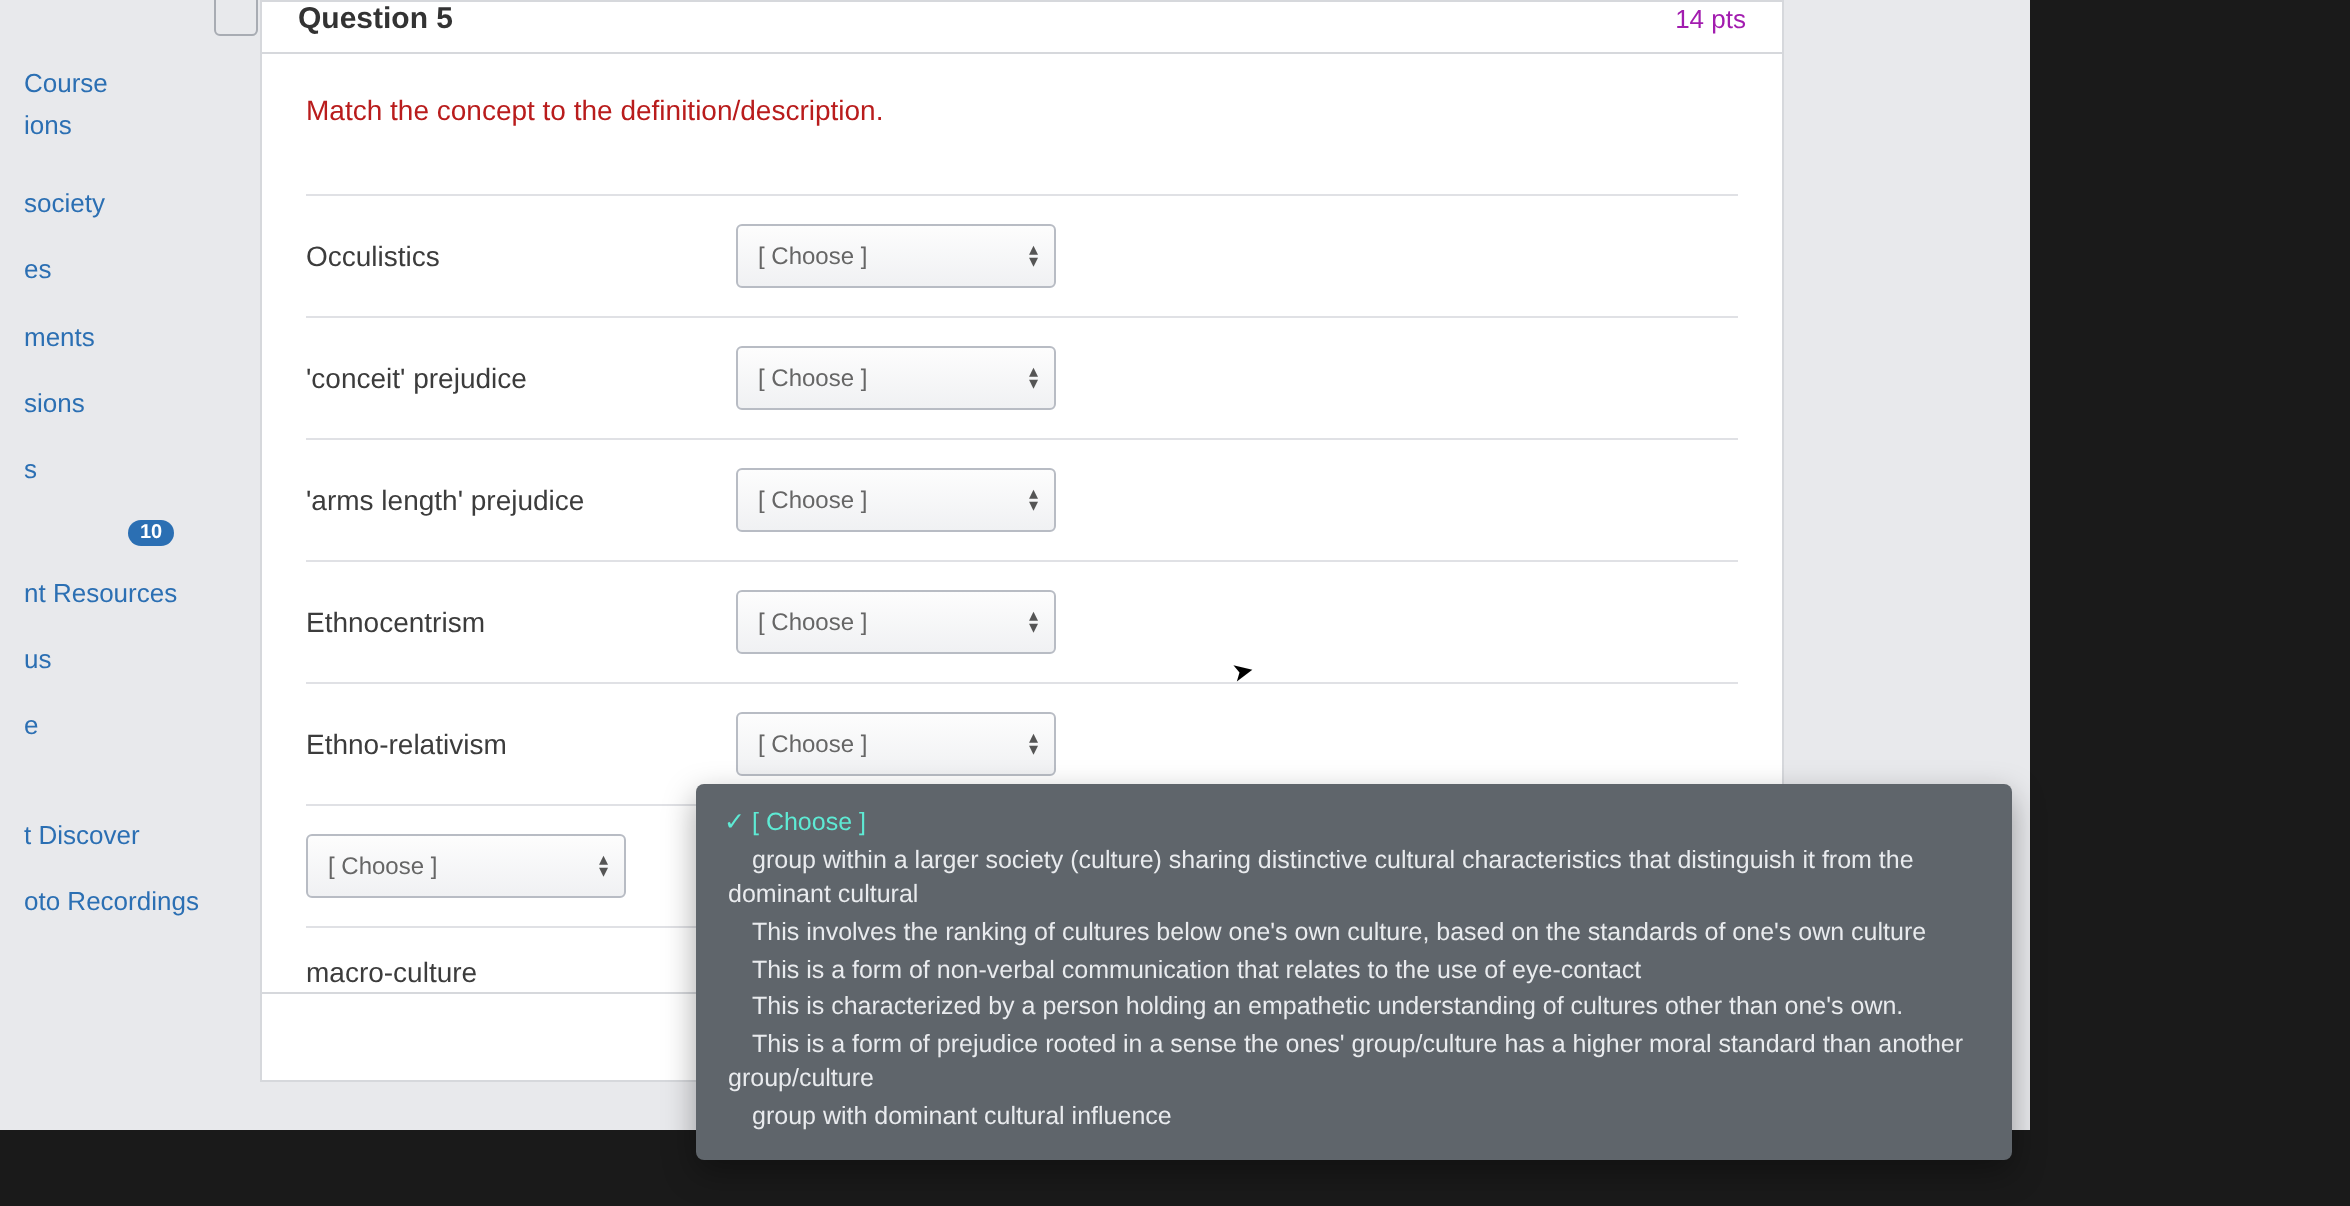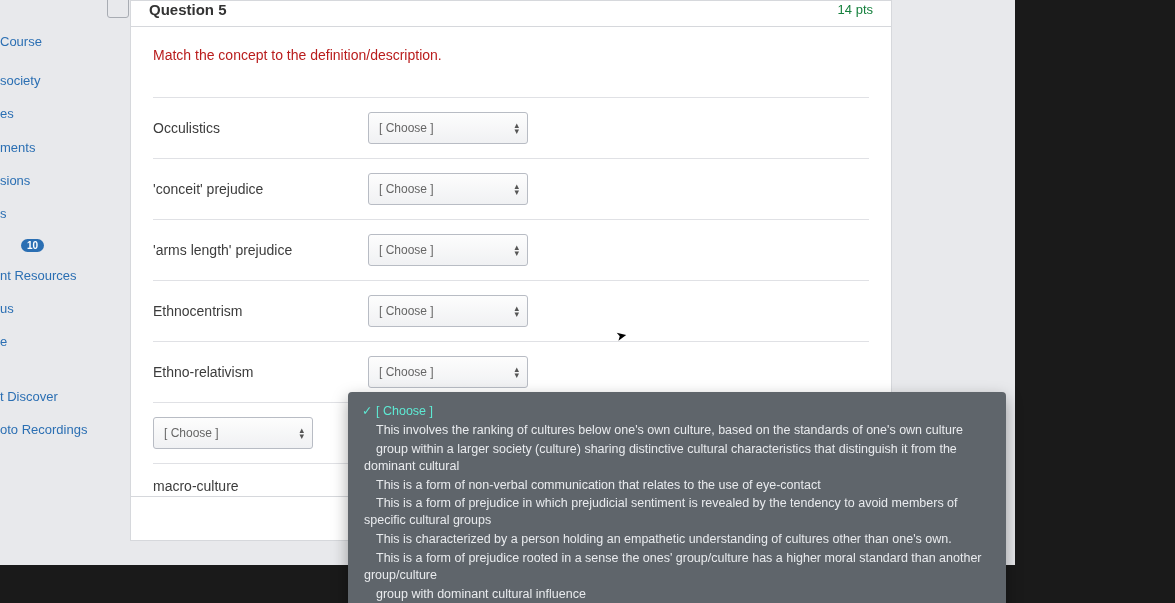--- a/index.html
+++ b/index.html
@@ -10,21 +10,21 @@
       position: relative;
     }
     .screen-area {
       position: absolute;
       top: 0; left: 0;
       width: 1015px; height: 565px;
       background: #e8e9ec;
     }
     .sidebar {
       position: absolute;
-      left: 0; top: 0;
+      left: 12px; top: 0;
       width: 120px;
       height: 408px;
       font-size: 13px;
       color: #2b6fb3;
       padding-top: 28px;
     }
     .sidebar-item {
       padding: 6px 8px 6px 0;
       cursor: pointer;
       color: #2b6fb3;
@@ -54,21 +54,21 @@
     .question-header {
       display: flex;
       justify-content: space-between;
       align-items: center;
       padding: 0 18px 8px 18px;
       border-bottom: 1px solid #d6d8dc;
       color: #333;
       font-weight: 600;
       font-size: 15px;
     }
-    .question-header .pts { font-weight: 400; font-size: 13px; color: #15803d; }
+    .question-header .pts { font-weight: 400; font-size: 13px; color: #a21caf; }
     .question-body {
       padding: 20px 22px 10px 22px;
     }
     .prompt {
       font-size: 14px;
       color: #b91c1c;
       margin-bottom: 34px;
     }
     .match-row {
       display: flex;
@@ -161,28 +161,29 @@
   </style>
 </head>
 <body>
 
 <div class="screen-area">
 
   <div class="flag-box"></div>
 
   <div class="sidebar">
     <div class="sidebar-item">Course</div>
+    <div class="sidebar-item" style="margin-top:-6px;">ions</div>
     <div class="sidebar-item" style="margin-top:12px;">society</div>
     <div class="sidebar-item" style="margin-top:6px;">es</div>
     <div class="sidebar-item" style="margin-top:7px;">ments</div>
     <div class="sidebar-item" style="margin-top:6px;">sions</div>
     <div class="sidebar-item" style="margin-top:6px;">s</div>
     <div class="sidebar-item" style="margin-top:4px;">
       <span></span>
-      <span class="sidebar-badge" style="margin-left:21px;">10</span>
+      <span class="sidebar-badge" style="margin-left:52px;">10</span>
     </div>
     <div class="sidebar-item" style="margin-top:4px;">nt Resources</div>
     <div class="sidebar-item" style="margin-top:6px;">us</div>
     <div class="sidebar-item" style="margin-top:6px;">e</div>
     <div class="sidebar-item" style="margin-top:28px;">t Discover</div>
     <div class="sidebar-item" style="margin-top:6px;">oto Recordings</div>
   </div>
 
   <div class="content">
     <div class="question-header">
@@ -245,24 +246,23 @@
 
     </div>
   </div>
 
   <div class="bottom-box"></div>
 
   <div class="dropdown">
     <div class="opt selected">
       <span class="check">✓</span><span>[ Choose ]</span>
     </div>
+    <div class="opt"><span class="check"></span><span>group within a larger society (culture) sharing distinctive cultural characteristics that distinguish it from the dominant cultural</span></div>
     <div class="opt"><span class="check"></span><span>This involves the ranking of cultures below one's own culture, based on the standards of one's own culture</span></div>
-    <div class="opt"><span class="check"></span><span>group within a larger society (culture) sharing distinctive cultural characteristics that distinguish it from the dominant cultural</span></div>
     <div class="opt"><span class="check"></span><span>This is a form of non-verbal communication that relates to the use of eye-contact</span></div>
-    <div class="opt"><span class="check"></span><span>This is a form of prejudice in which prejudicial sentiment is revealed by the tendency to avoid members of specific cultural groups</span></div>
     <div class="opt"><span class="check"></span><span>This is characterized by a person holding an empathetic understanding of cultures other than one's own.</span></div>
     <div class="opt"><span class="check"></span><span>This is a form of prejudice rooted in a sense the ones' group/culture has a higher moral standard than another group/culture</span></div>
     <div class="opt"><span class="check"></span><span>group with dominant cultural influence</span></div>
   </div>
 
   <div class="cursor-arrow">➤</div>
 
 </div>
 
 </body></html>

